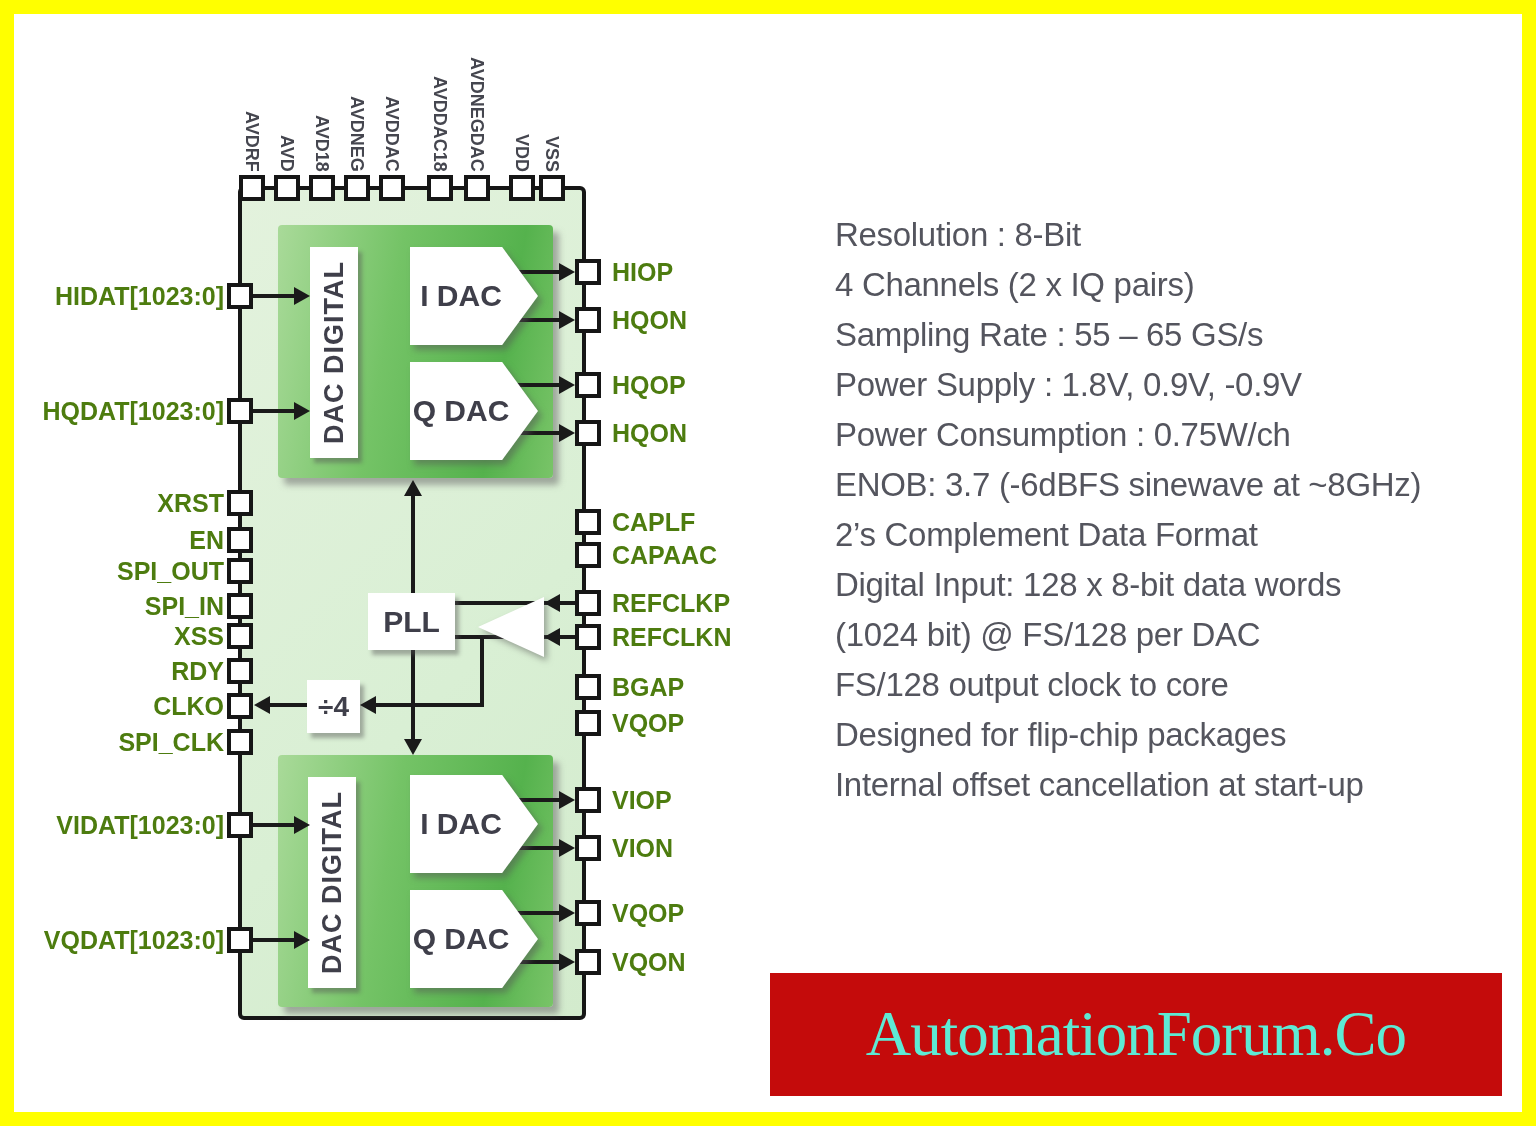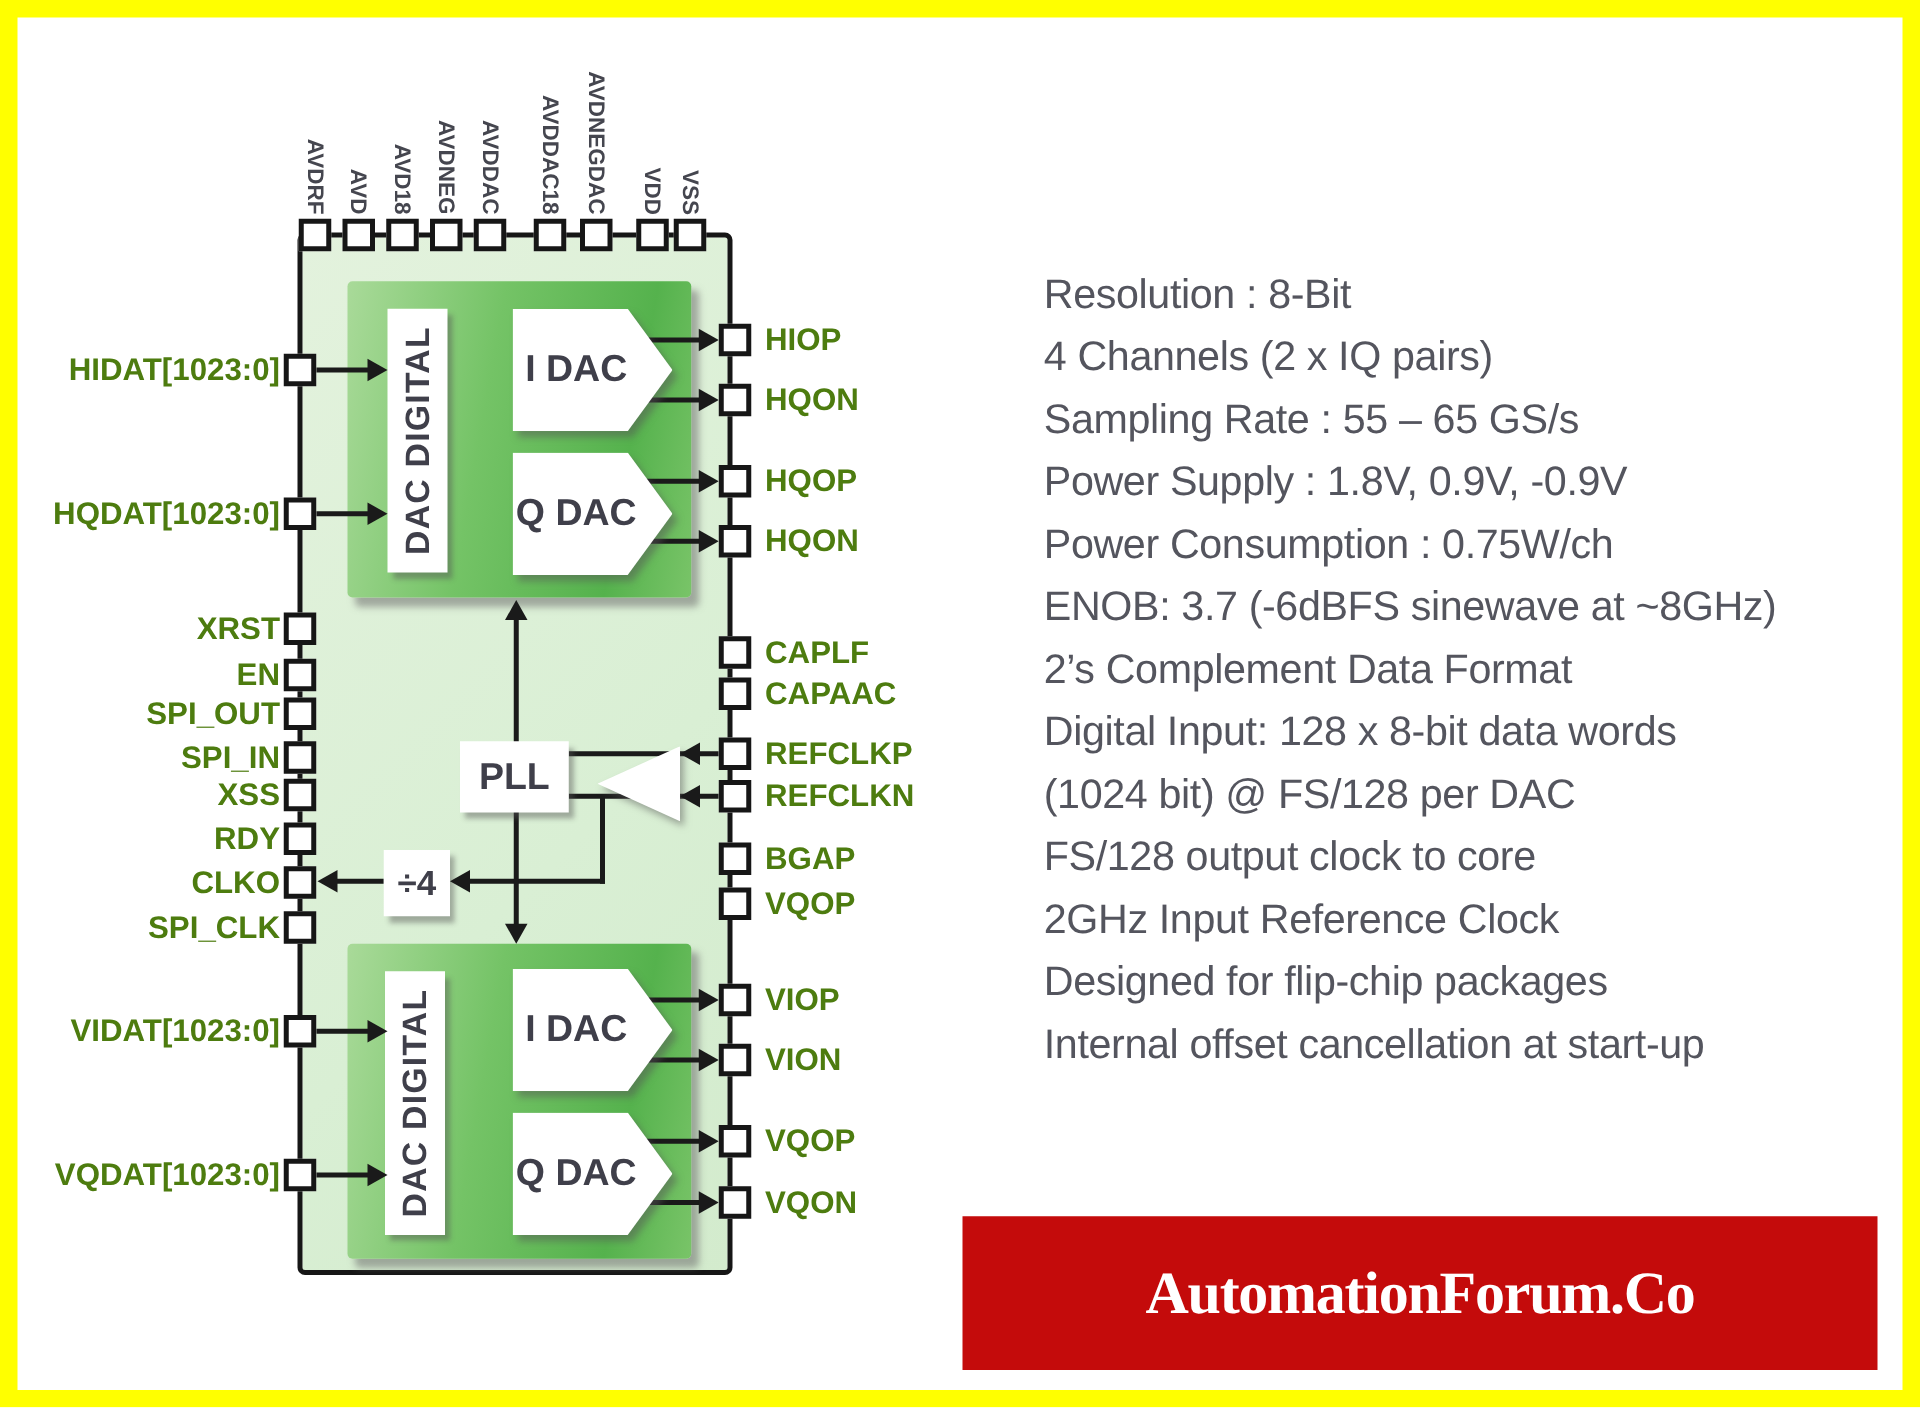--- a/index.html
+++ b/index.html
@@ -52,21 +52,21 @@
           color:#45464f;font-size:18px;font-weight:600;z-index:7;white-space:nowrap;line-height:24px;}
   .llabel{text-align:right;}
 
   
   .specs{position:absolute;left:835px;top:210px;font-size:33px;line-height:50px;
          color:#54555e;letter-spacing:-0.3px;z-index:2;}
 
   
   .banner{position:absolute;left:770px;top:973px;width:732px;height:123px;background:#c40b0b;
           display:flex;align-items:center;justify-content:center;z-index:2;}
-  .banner-text{font-family:"Liberation Serif",serif;font-weight:bold;font-size:48px;color:#ffffff;
+  .banner-text{font-family:"Liberation Serif",serif;font-weight:normal;font-size:63px;color:#5eead4;
                letter-spacing:-1px;white-space:nowrap;}
 </style>
 </head>
 <body>
 
 <div class="page">
   <div class="frame"></div>
 
   <div class="chip"></div>
 
@@ -230,21 +230,20 @@
     <div>Resolution : 8-Bit</div>
     <div>4 Channels (2 x IQ pairs)</div>
     <div>Sampling Rate : 55 – 65 GS/s</div>
     <div>Power Supply : 1.8V, 0.9V, -0.9V</div>
     <div>Power Consumption : 0.75W/ch</div>
     <div>ENOB: 3.7 (-6dBFS sinewave at ~8GHz)</div>
     <div>2’s Complement Data Format</div>
     <div>Digital Input: 128 x 8-bit data words</div>
     <div>(1024 bit) @ FS/128 per DAC</div>
     <div>FS/128 output clock to core</div>
-    <div>2GHz Input Reference Clock</div>
     <div>Designed for flip-chip packages</div>
     <div>Internal offset cancellation at start-up</div>
   </div>
 
   <div class="banner">
     <span class="banner-text">AutomationForum.Co</span>
   </div>
 </div>
 
 </body></html>

